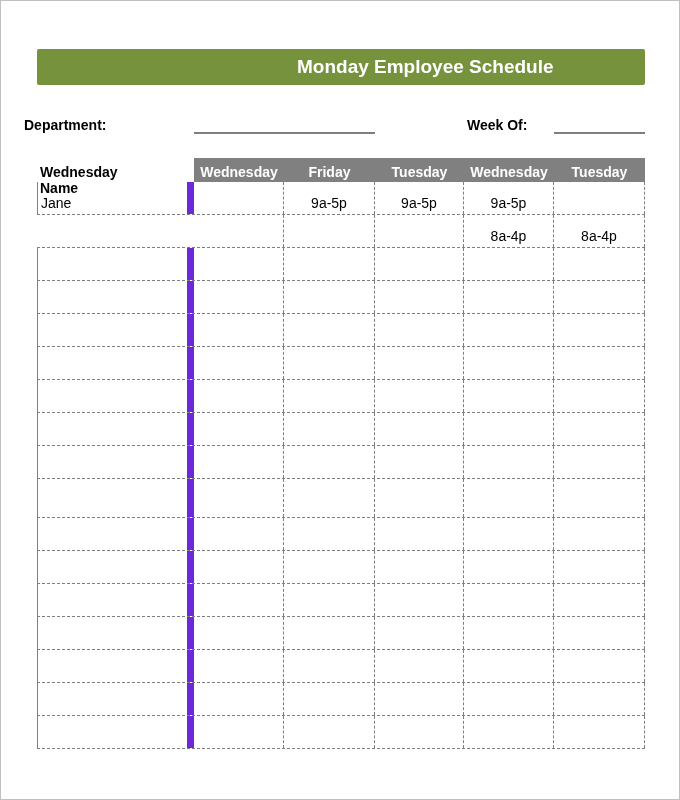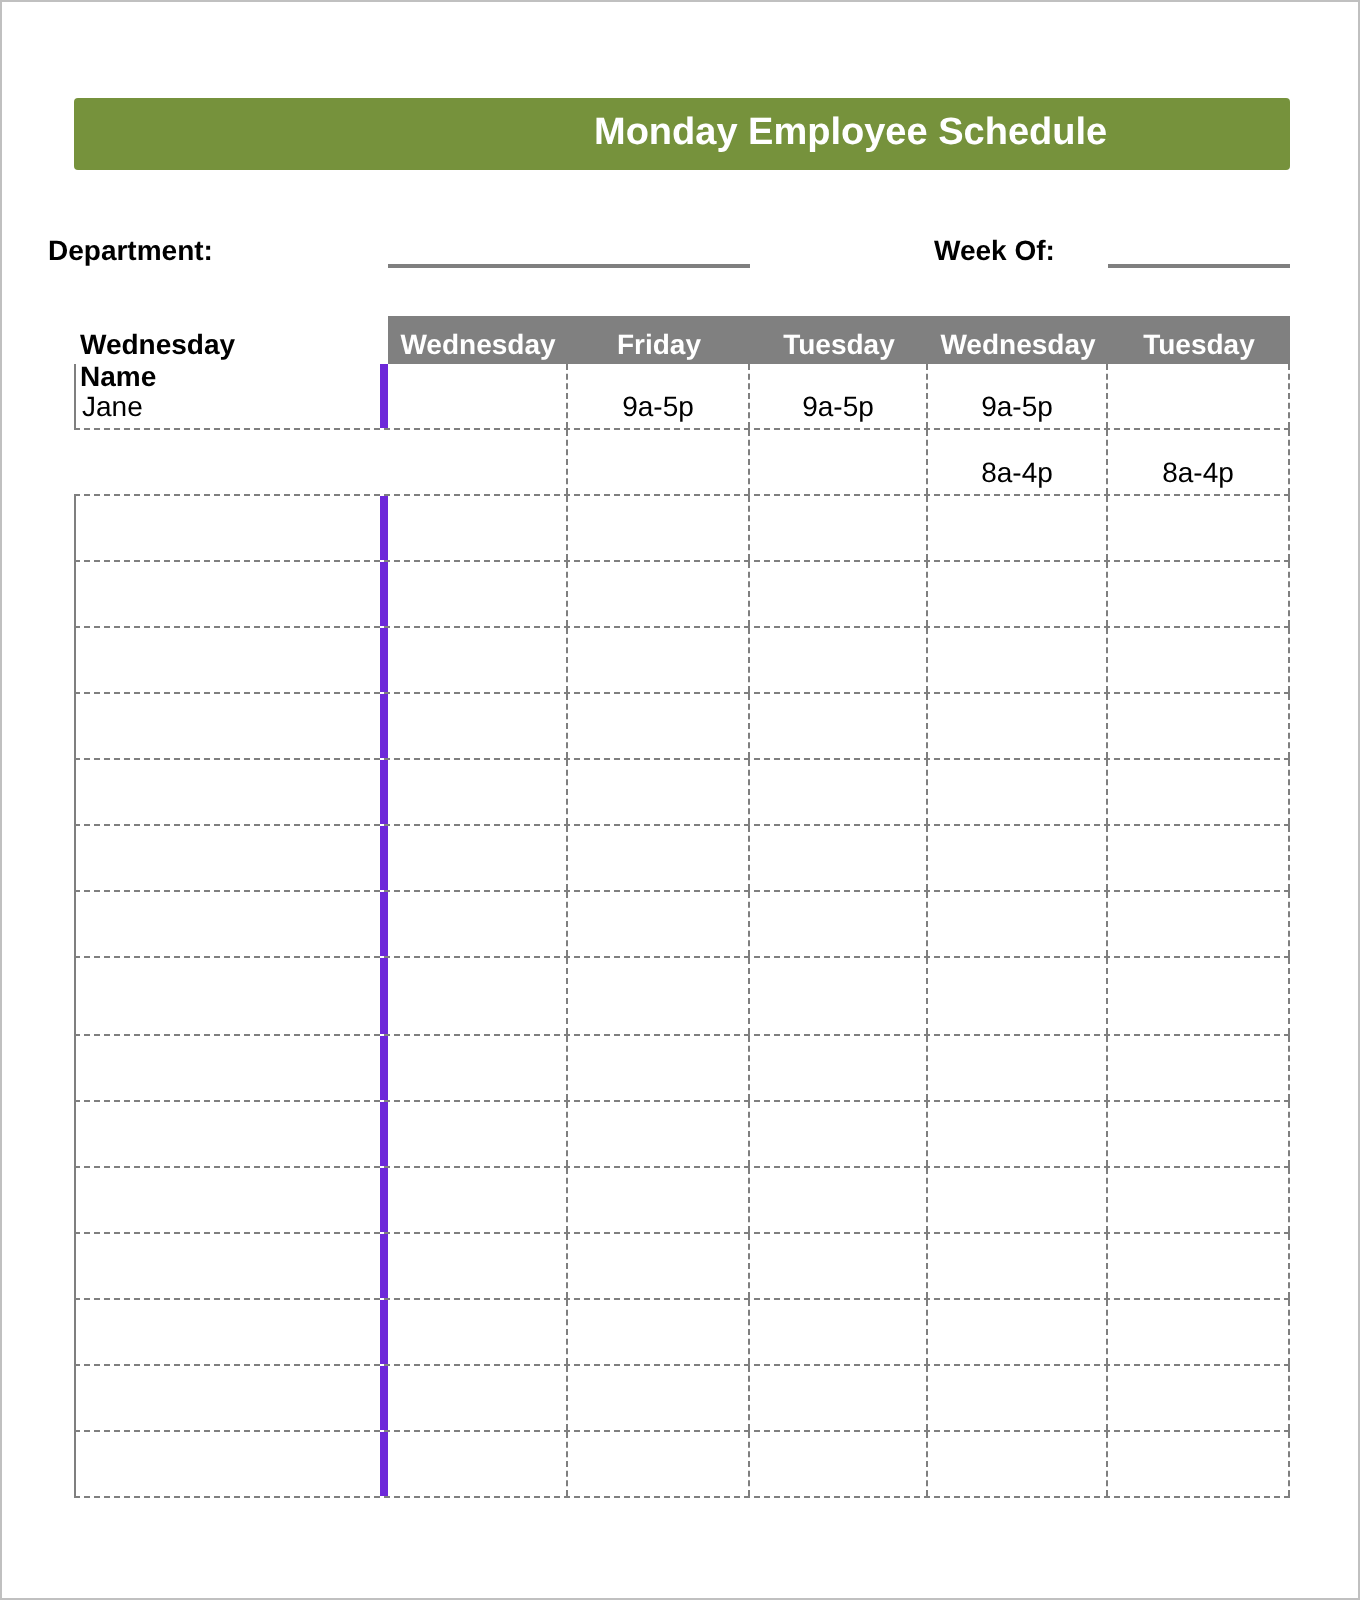--- a/index.html
+++ b/index.html
@@ -12,21 +12,21 @@
                 color: #fff; font-weight: bold; font-size: 19px; }
   .label { position: absolute; font-weight: bold; font-size: 14px; color: #000; }
   .underline { position: absolute; height: 0; border-top: 2px solid #7f7f7f; }
   .grid { position: absolute; left: 37px; top: 158px; }
   .hdr { position: absolute; top: 0; height: 24px; background: #808080; color: #fff;
          font-weight: bold; font-size: 14px; line-height: 28px; text-align: center; }
   .emp-hdr { position: absolute; left: 3px; top: 6px; font-weight: bold; font-size: 14px; }
   .row { position: absolute; left: 0; width: 608px; border-bottom: 1px dashed #7f7f7f; }
   .cell { position: absolute; top: 0; height: 100%; box-sizing: border-box;
           font-size: 14px; color: #000; }
-  .cell.name { left: 0; width: 157px; border-left: 1px solid #7f7f7f; border-right: 4px solid #6d28d9;
+  .cell.name { left: 0; width: 157px; border-left: 1px solid #7f7f7f; border-right: 7px solid #6d28d9;
                padding-left: 3px; }
   .cell.day { border-right: 1px dashed #7f7f7f; text-align: center; }
   .cell span { position: absolute; left: 0; right: 0; bottom: 3px; }
   .cell.name span { left: 3px; text-align: left; }
 </style>
 </head>
 <body>
 
 <div class="frame"></div>
 

